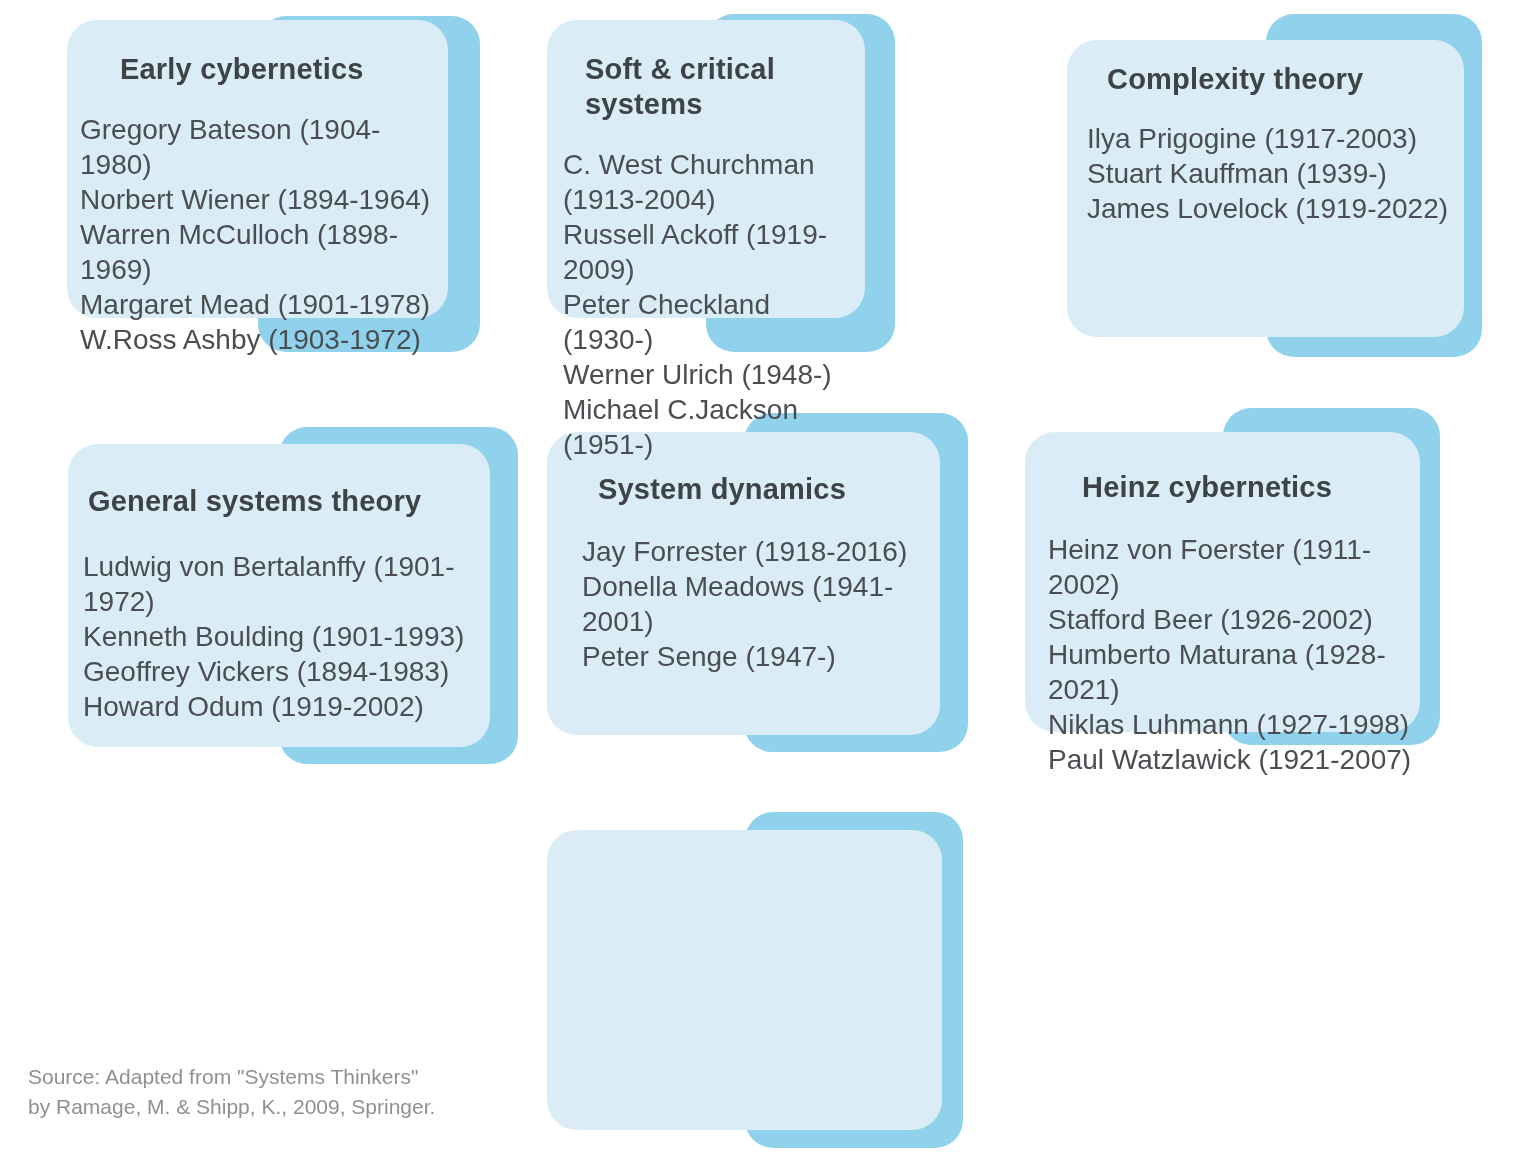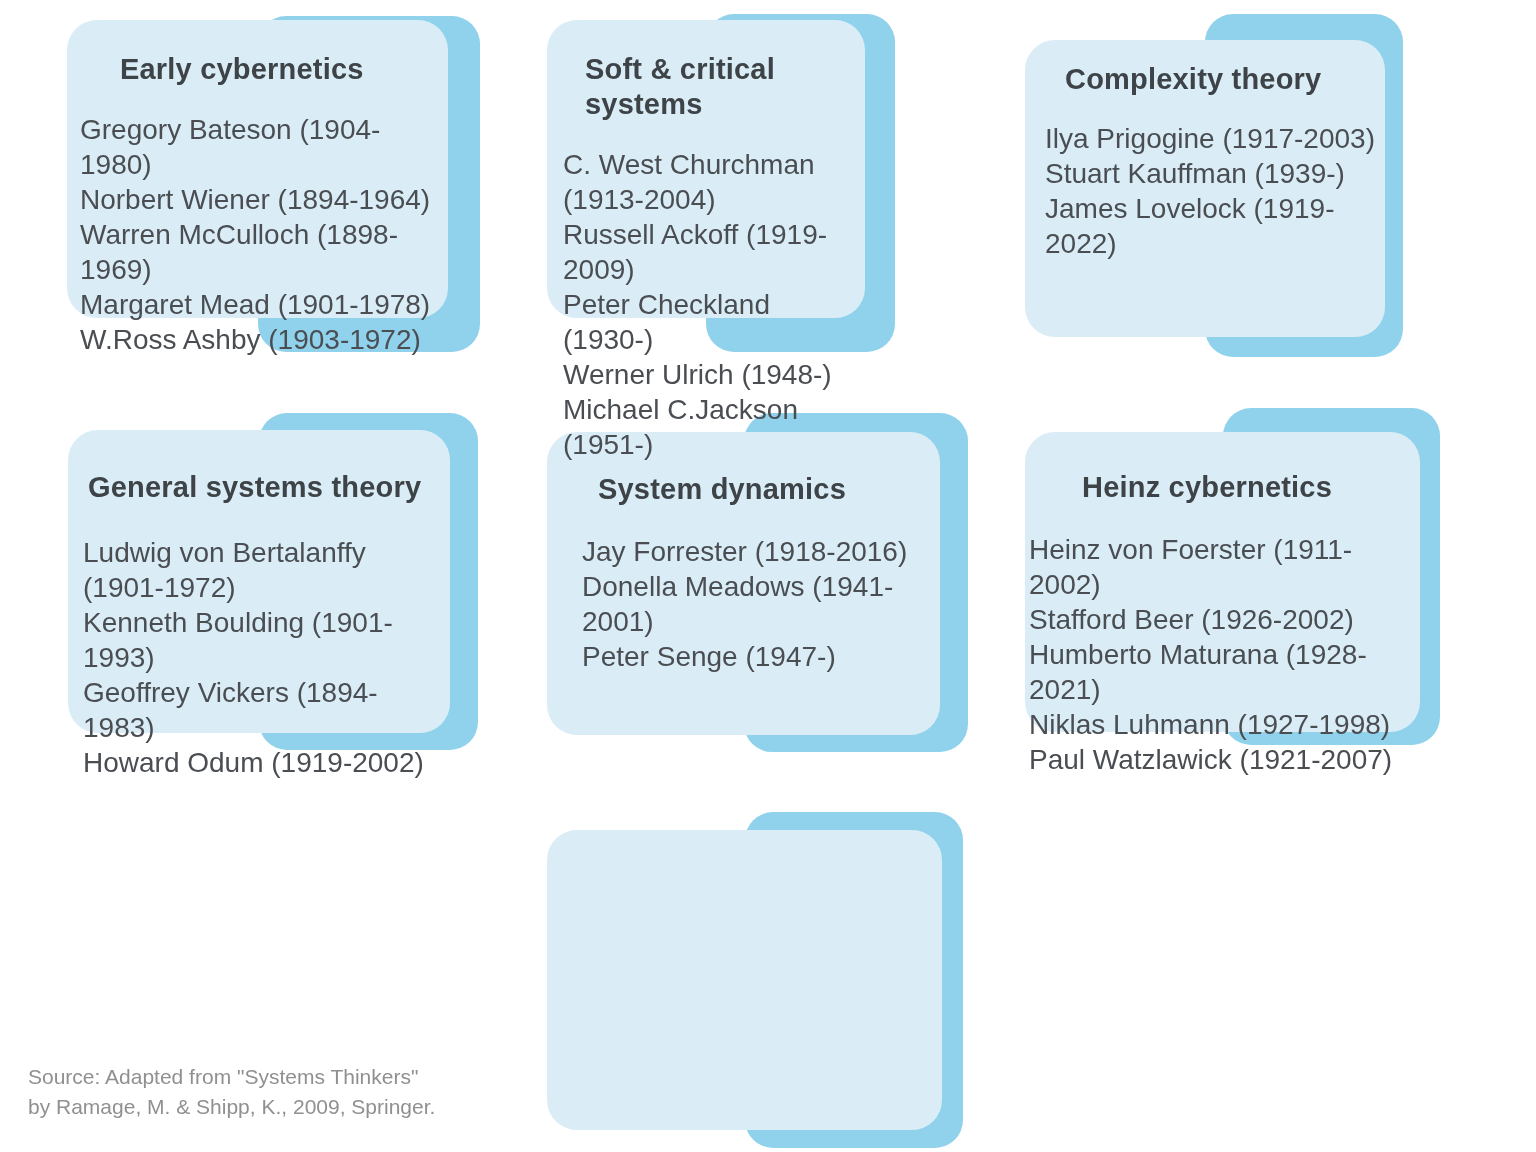--- a/index.html
+++ b/index.html
@@ -57,43 +57,43 @@
   .c1 .content{padding-top:32px;border-radius:26px;}
   .c1 .title{padding-left:53px;margin-bottom:25px;}
   .c1 .names{padding-left:13px;padding-right:6px;}
 
   .c2{left:547px;top:20px;width:318px;height:298px;}
   .c2 .accent{top:-6px;bottom:-34px;right:-30px;}
   .c2 .content{padding-top:32px;}
   .c2 .title{padding-left:38px;margin-bottom:25px;}
   .c2 .names{padding-left:16px;padding-right:16px;}
 
-  .c3{left:1025px;top:40px;width:360px;height:297px;}
+  .c3{left:1067px;top:40px;width:397px;height:297px;}
   .c3 .accent{top:-26px;bottom:-20px;right:-18px;}
   .c3 .content{padding-top:22px;}
   .c3 .title{padding-left:40px;margin-bottom:24px;}
   .c3 .names{padding-left:20px;padding-right:6px;}
 
-  .c4{left:68px;top:430px;width:382px;height:303px;}
+  .c4{left:68px;top:444px;width:422px;height:303px;}
   .c4 .accent{top:-17px;bottom:-17px;right:-28px;}
   .c4 .content{padding-top:40px;}
   .c4 .title{padding-left:20px;margin-bottom:30px;}
   .c4 .names{padding-left:15px;padding-right:6px;}
 
   .c5{left:547px;top:432px;width:393px;height:303px;}
   .c5 .accent{top:-19px;bottom:-17px;right:-28px;}
   .c5 .content{padding-top:40px;}
   .c5 .title{padding-left:51px;margin-bottom:27px;}
   .c5 .names{padding-left:35px;padding-right:6px;}
 
   .c6{left:1025px;top:432px;width:395px;height:300px;}
   .c6 .accent{top:-24px;bottom:-13px;right:-20px;}
   .c6 .content{padding-top:38px;}
   .c6 .title{padding-left:57px;margin-bottom:27px;}
-  .c6 .names{padding-left:4px;padding-right:4px;}
+  .c6 .names{padding-left:23px;padding-right:4px;}
 
   .c7{left:547px;top:830px;width:395px;height:300px;}
   .c7 .accent{top:-18px;bottom:-18px;right:-21px;}
   .c7 .content{padding-top:44px;}
   .c7 .title{padding-left:35px;margin-bottom:12px;}
   .c7 .names{padding-left:28px;padding-right:6px;}
 
   .source{
     position:absolute;
     left:28px;

